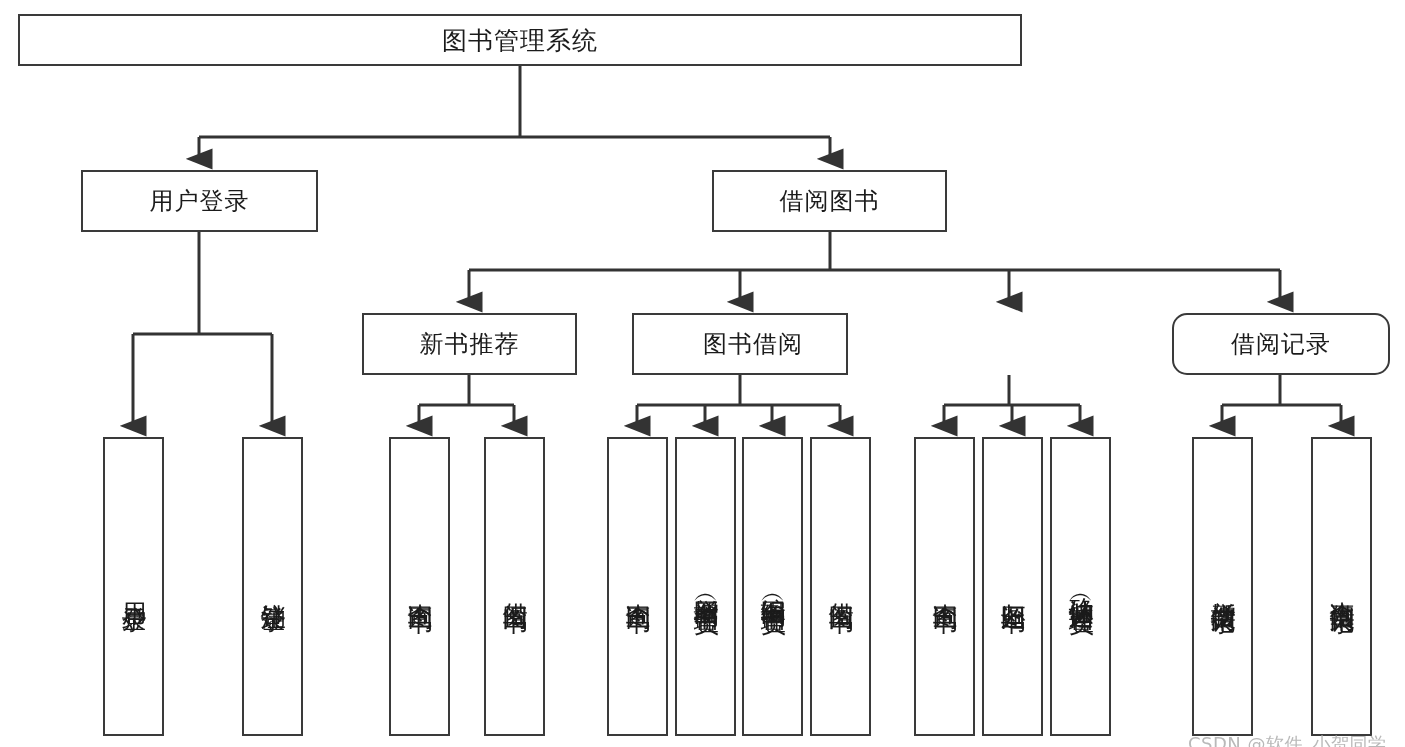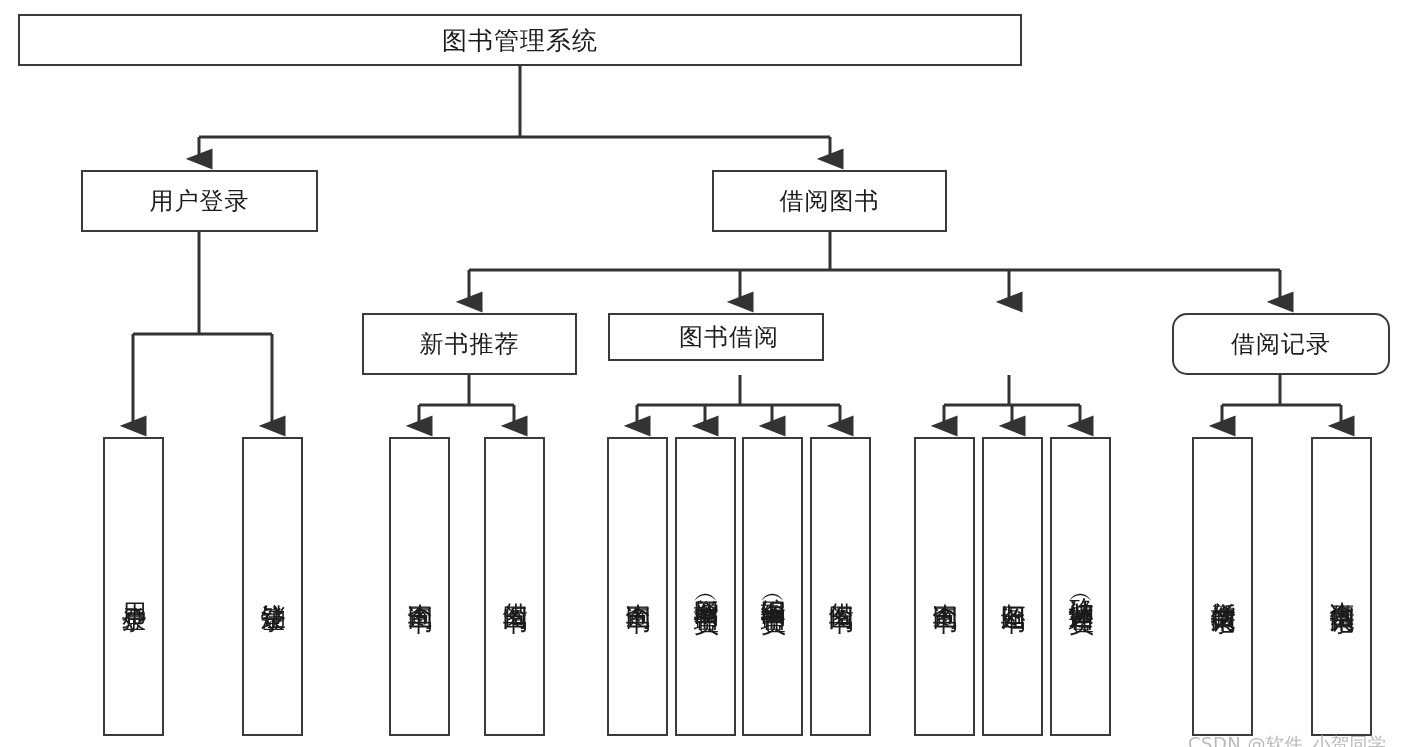--- a/index.html
+++ b/index.html
@@ -137,21 +137,21 @@
   <div class="node leaf" style="left: 103px; top: 437px; width: 61px; height: 299px;">
     <span class="label">用户登录</span>
   </div>
   <div class="node leaf" style="left: 242px; top: 437px; width: 61px; height: 299px;">
     <span class="label">注销登录</span>
   </div>
 
   <div class="node branch" style="left: 362px; top: 313px; width: 215px; height: 62px; justify-content: center;">
     <span class="label">新书推荐</span>
   </div>
-  <div class="node branch" style="left: 608px; top: 313px; width: 216px; height: 48px; padding-left: 26px;">
+  <div class="node branch" style="left: 632px; top: 313px; width: 216px; height: 62px; padding-left: 26px;">
     <span class="label">图书借阅</span>
   </div>
   <div class="node branch" style="left: 1172px; top: 313px; width: 218px; height: 62px; border-radius: 15px;">
     <span class="label">借阅记录</span>
   </div>
 
   <div class="node leaf" style="left: 389px; top: 437px; width: 61px; height: 299px;">
     <span class="label">查询图书</span>
   </div>
   <div class="node leaf" style="left: 484px; top: 437px; width: 61px; height: 299px;">

